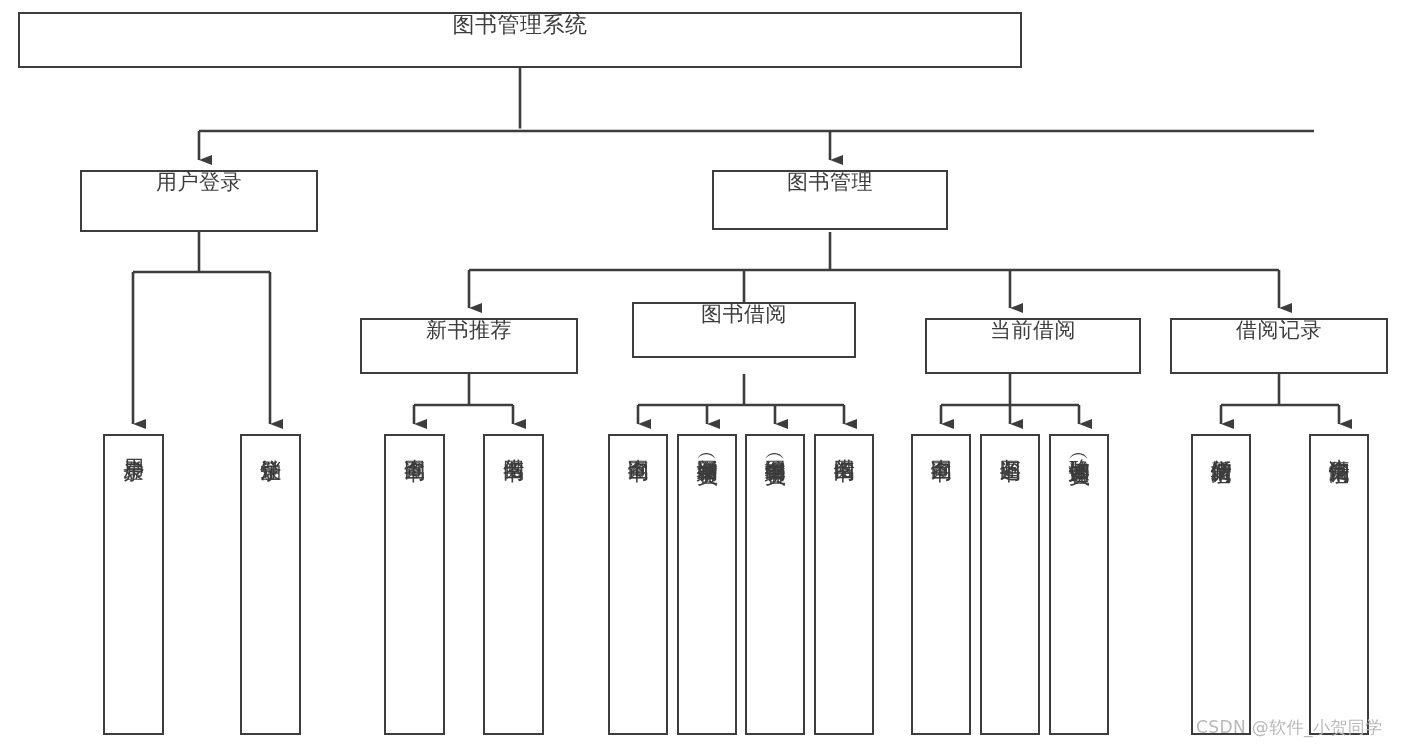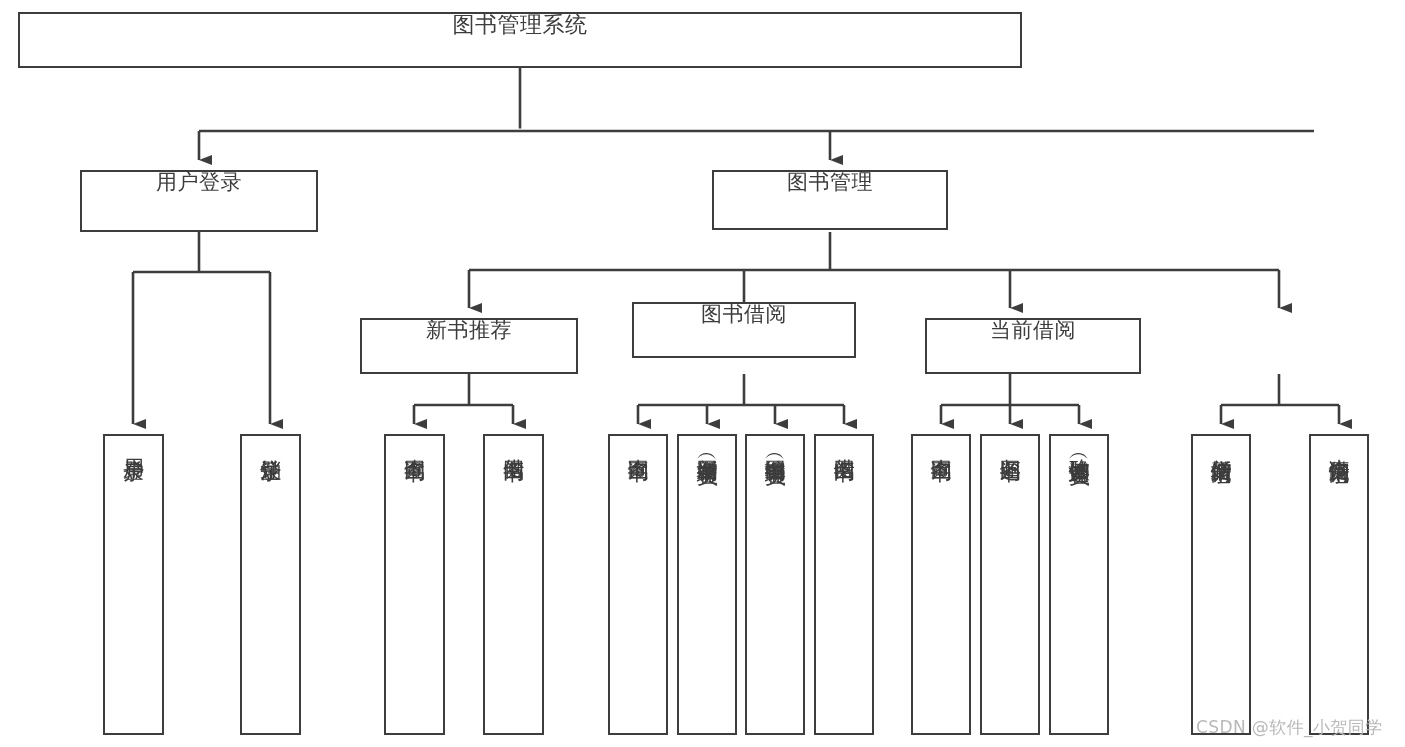--- a/index.html
+++ b/index.html
@@ -160,20 +160,23 @@
 
   <div class="node h" style="left:360px; top:318px; width:218px; height:56px;">
     <span class="lbl">新书推荐</span>
   </div>
   <div class="node h" style="left:632px; top:302px; width:224px; height:56px;">
     <span class="lbl">图书借阅</span>
   </div>
   <div class="node h" style="left:902px; top:318px; width:216px; height:56px;margin-left:23px;">
     <span class="lbl">当前借阅</span>
   </div>
+  <div class="node h" style="left:1170px; top:318px; width:218px; height:56px;">
+    <span class="lbl">借阅记录</span>
+  </div>
 
   <div class="node v" style="left:103px; top:434px; width:61px; height:301px;">
     <span class="lbl">用户登录</span>
   </div>
   <div class="node v" style="left:240px; top:434px; width:61px; height:301px;">
     <span class="lbl">注销登录</span>
   </div>
 
   <div class="node v" style="left:384px; top:434px; width:61px; height:301px;">
     <span class="lbl">查询图书</span>

